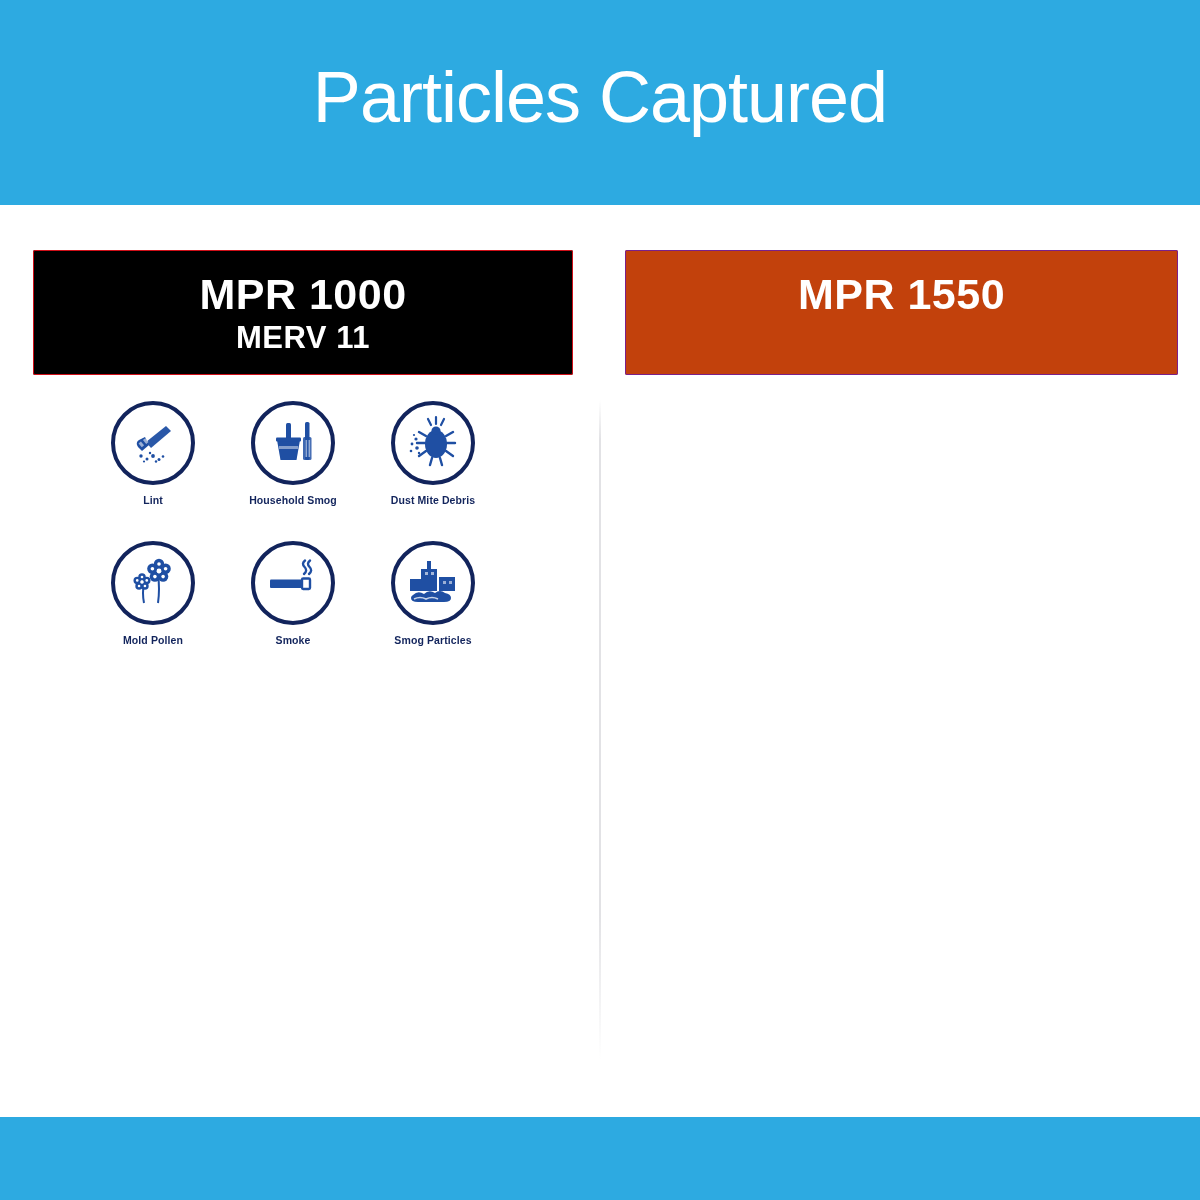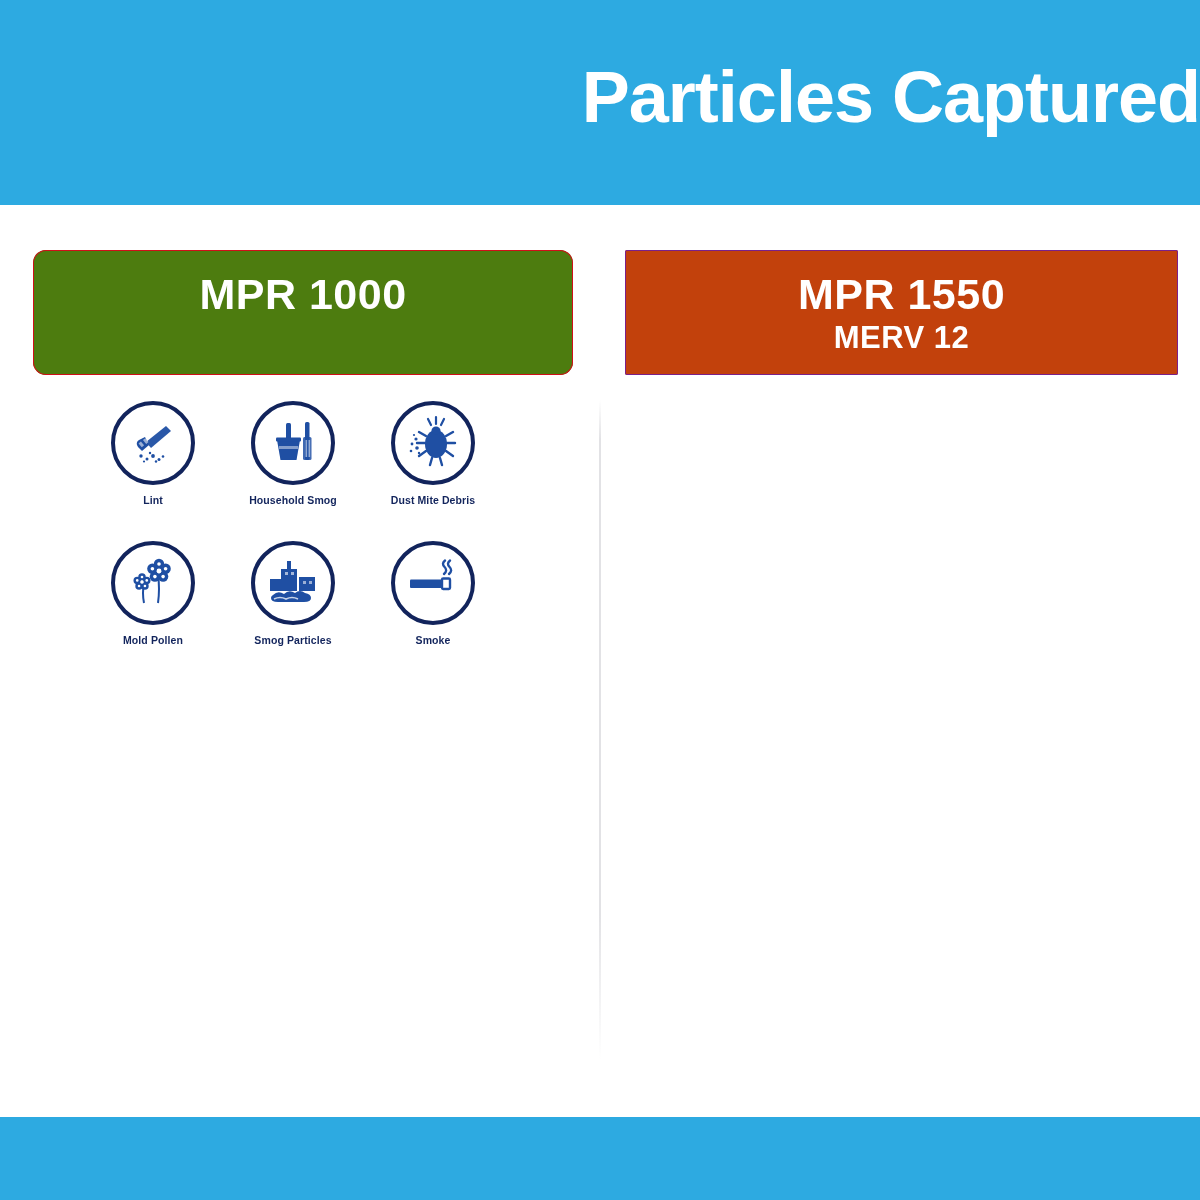--- a/index.html
+++ b/index.html
@@ -20,24 +20,24 @@
     position: absolute; left: 0; width: 1200px;
     background: #2daae1;
   }
   #top-band { top: 0; height: 205px; }
   #bottom-band { top: 1117px; height: 83px; }
 
   #page-title {
     position: absolute;
     left: 0; right: 0;
     top: 60px;
-    text-align: right;
+    text-align: center;
     color: #ffffff;
     font-size: 72px;
-    font-weight: bold;
+    font-weight: normal;
     letter-spacing: -1px;
     line-height: 1.05;
   }
 
   
   #panels {
     position: absolute;
     left: 0; top: 205px;
     width: 1200px; height: 912px;
   }
@@ -126,22 +126,23 @@
 <body>
 
 <div id="page">
 
   <div class="band" id="top-band" style="background: rgb(45, 170, 225);"></div>
   <div id="page-title" style="color: rgb(255, 255, 255);">Particles Captured</div>
 
   <div id="panels">
 
     <div class="panel" id="panel-left">
-      <div class="grade-banner" id="banner-left" style="background: #4d7c0f; border-radius: 13px;">
+      <div class="grade-banner" id="banner-left" style="background: #000000;">
         <div class="grade-mpr">MPR 1000</div>
+        <div class="grade-merv">MERV 11</div>
       </div>
       <div class="icon-grid" id="grid-left">
           <div class="icon-cell">
             <div class="icon-circle">
               <svg width="56" height="56" viewBox="0 0 56 56">
       <g fill="#1f4fa3">
         <path d="M41 11 L46 16 L26 33 L21 27 Z" opacity="0.95"></path>
         <path d="M24 30 L17 36 L13 32 L12 30 Q11 27 14 25 L20 22 Z"></path>
         <rect x="14.5" y="27" width="3" height="5" transform="rotate(-40 16 29)" fill="#ffffff" opacity="0.55"></rect>
         <rect x="19" y="24" width="3" height="5" transform="rotate(-40 20 26)" fill="#ffffff" opacity="0.55"></rect>
@@ -228,56 +229,55 @@
           <circle cx="0" cy="0" r="2.4" fill="#fff"></circle>
         </g>
       </g>
               </svg>
             </div>
             <div class="icon-label">Mold Pollen</div>
           </div>
           <div class="icon-cell">
             <div class="icon-circle">
               <svg width="56" height="56" viewBox="0 0 56 56">
+      <g>
+        <rect x="5" y="24.5" width="32" height="8.5" rx="1" fill="#1f4fa3"></rect>
+        <rect x="37" y="23.5" width="8" height="10.5" rx="1.2" fill="none" stroke="#1f4fa3" stroke-width="2.4"></rect>
+        <path d="M39 19 q4 -3.5 0.6 -7 q-3.4 -3.4 0.4 -6.5" stroke="#1f4fa3" stroke-width="2.4" fill="none" stroke-linecap="round"></path>
+        <path d="M44 19 q4 -3.5 0.6 -7 q-3.4 -3.4 0.4 -6.5" stroke="#1f4fa3" stroke-width="2.4" fill="none" stroke-linecap="round"></path>
+      </g>
+              </svg>
+            </div>
+            <div class="icon-label">Smoke</div>
+          </div>
+          <div class="icon-cell">
+            <div class="icon-circle">
+              <svg width="56" height="56" viewBox="0 0 56 56">
       <g fill="#1f4fa3">
         <rect x="22" y="6" width="4" height="8"></rect>
         <path d="M16 14 h16 v22 h-16 z"></path>
         <path d="M5 24 h12 v12 h-12 z"></path>
         <path d="M34 22 h16 v14 h-16 z"></path>
         <rect x="20" y="17" width="3" height="3" fill="#ffffff" opacity="0.6"></rect>
         <rect x="26" y="17" width="3" height="3" fill="#ffffff" opacity="0.6"></rect>
         <rect x="38" y="26" width="3" height="3" fill="#ffffff" opacity="0.55"></rect>
         <rect x="44" y="26" width="3" height="3" fill="#ffffff" opacity="0.55"></rect>
         <path d="M8 40 q5 -5 11 -1 q5 -5 11 -1 q5 -4 10 0 q6 1 6 5 q0 4 -7 4 h-26 q-7 0 -7 -4 q0 -2 2 -3 z"></path>
         <path d="M9 44 q6 -3 12 0 q6 -3 12 0" stroke="#ffffff" stroke-width="1.6" fill="none" opacity="0.75"></path>
       </g>
               </svg>
             </div>
             <div class="icon-label">Smog Particles</div>
           </div>
-          <div class="icon-cell">
-            <div class="icon-circle">
-              <svg width="56" height="56" viewBox="0 0 56 56">
-      <g>
-        <rect x="5" y="24.5" width="32" height="8.5" rx="1" fill="#1f4fa3"></rect>
-        <rect x="37" y="23.5" width="8" height="10.5" rx="1.2" fill="none" stroke="#1f4fa3" stroke-width="2.4"></rect>
-        <path d="M39 19 q4 -3.5 0.6 -7 q-3.4 -3.4 0.4 -6.5" stroke="#1f4fa3" stroke-width="2.4" fill="none" stroke-linecap="round"></path>
-        <path d="M44 19 q4 -3.5 0.6 -7 q-3.4 -3.4 0.4 -6.5" stroke="#1f4fa3" stroke-width="2.4" fill="none" stroke-linecap="round"></path>
-      </g>
-              </svg>
-            </div>
-            <div class="icon-label">Smoke</div>
-          </div>
         </div>
     </div>
 
     <div class="panel" id="panel-right">
       <div class="grade-banner" id="banner-right" style="background: #c2410c;">
         <div class="grade-mpr">MPR 1550</div>
-        <div class="grade-merv">MERV 12</div>
       </div>
 
     </div>
 
     <div id="column-divider"></div>
   </div>
 
   <div class="band" id="bottom-band" style="background: rgb(45, 170, 225);"></div>
 </div>
 

